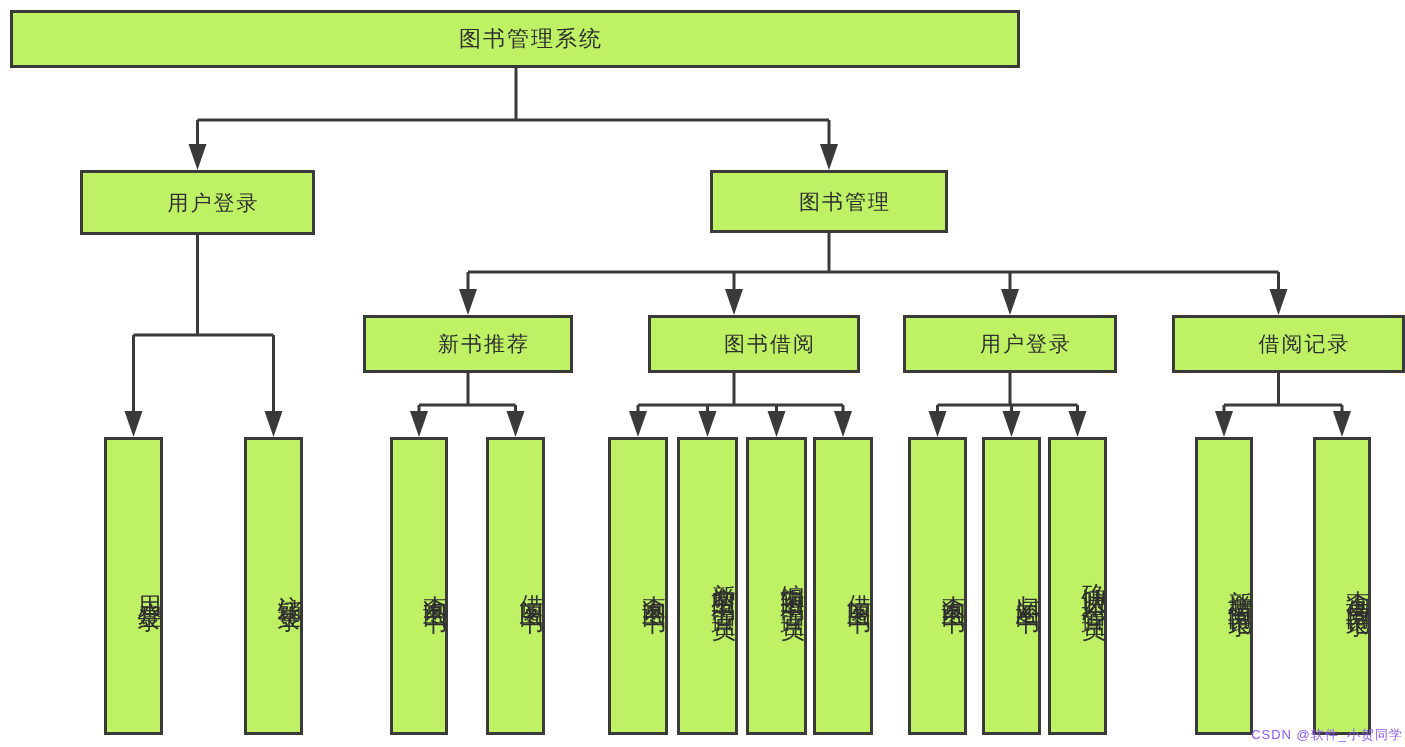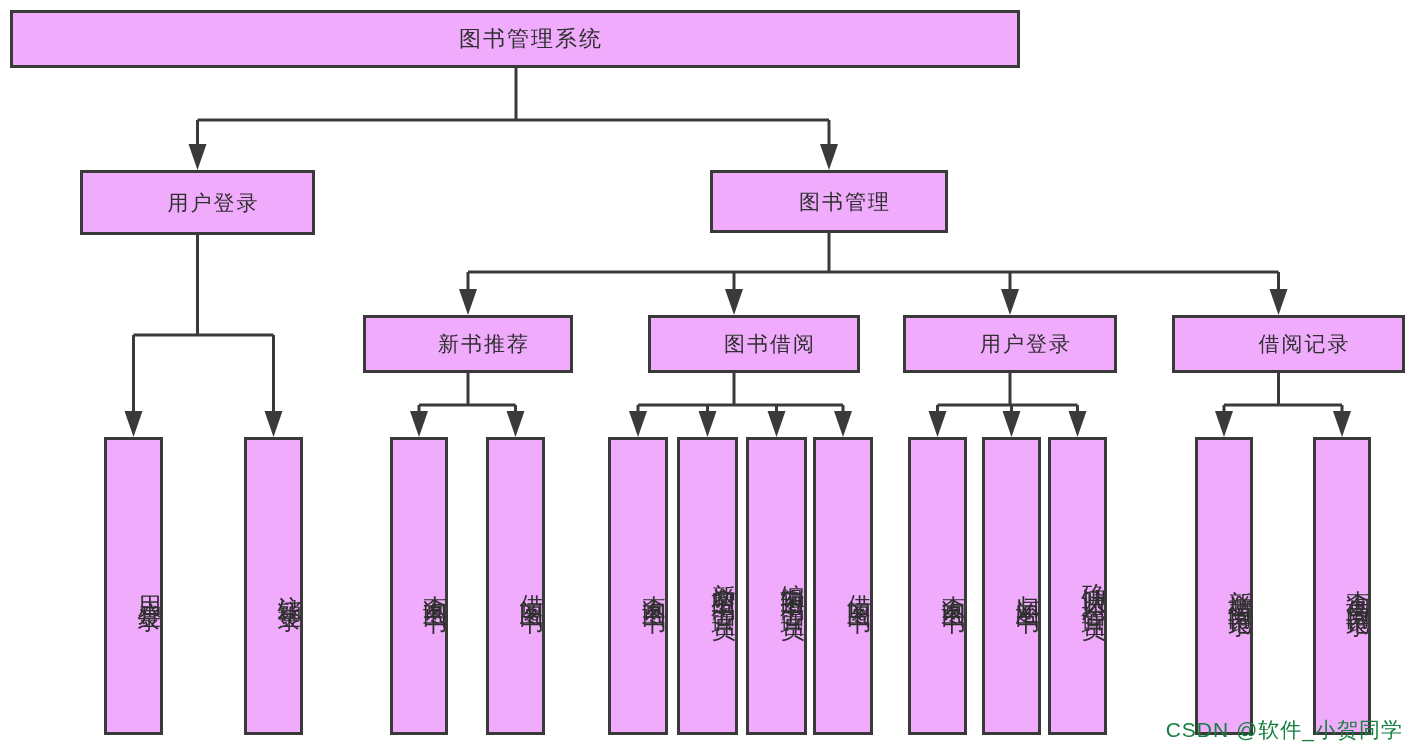--- a/index.html
+++ b/index.html
@@ -23,21 +23,21 @@
     fill: none;
   }
   .connectors polygon {
     fill: #3a3a3a;
     stroke: none;
   }
   .box {
     position: absolute;
     box-sizing: border-box;
     border: 3px solid #3a3a3a;
-    background: #f0abfc;
+    background: #bef264;
     color: #2f2f2f;
     display: flex;
     align-items: center;
     justify-content: center;
     text-align: center;
     white-space: nowrap;
     padding-left: 32px;
   }
   .box.h {
     font-size: 21px;
@@ -51,23 +51,23 @@
     writing-mode: vertical-rl;
     text-orientation: mixed;
     font-size: 24px;
     letter-spacing: 5px;
     white-space: normal;
   }
   .watermark {
     position: absolute;
     right: 2px;
     bottom: 3px;
-    font-size: 21px;
+    font-size: 13px;
     letter-spacing: 1px;
-    color: #15803d;
+    color: #8b5cf6;
     z-index: 5;
   }
 </style>
 </head>
 <body>
 
 <div class="canvas">
 
   <svg class="connectors" viewBox="0 0 1405 747">
 

